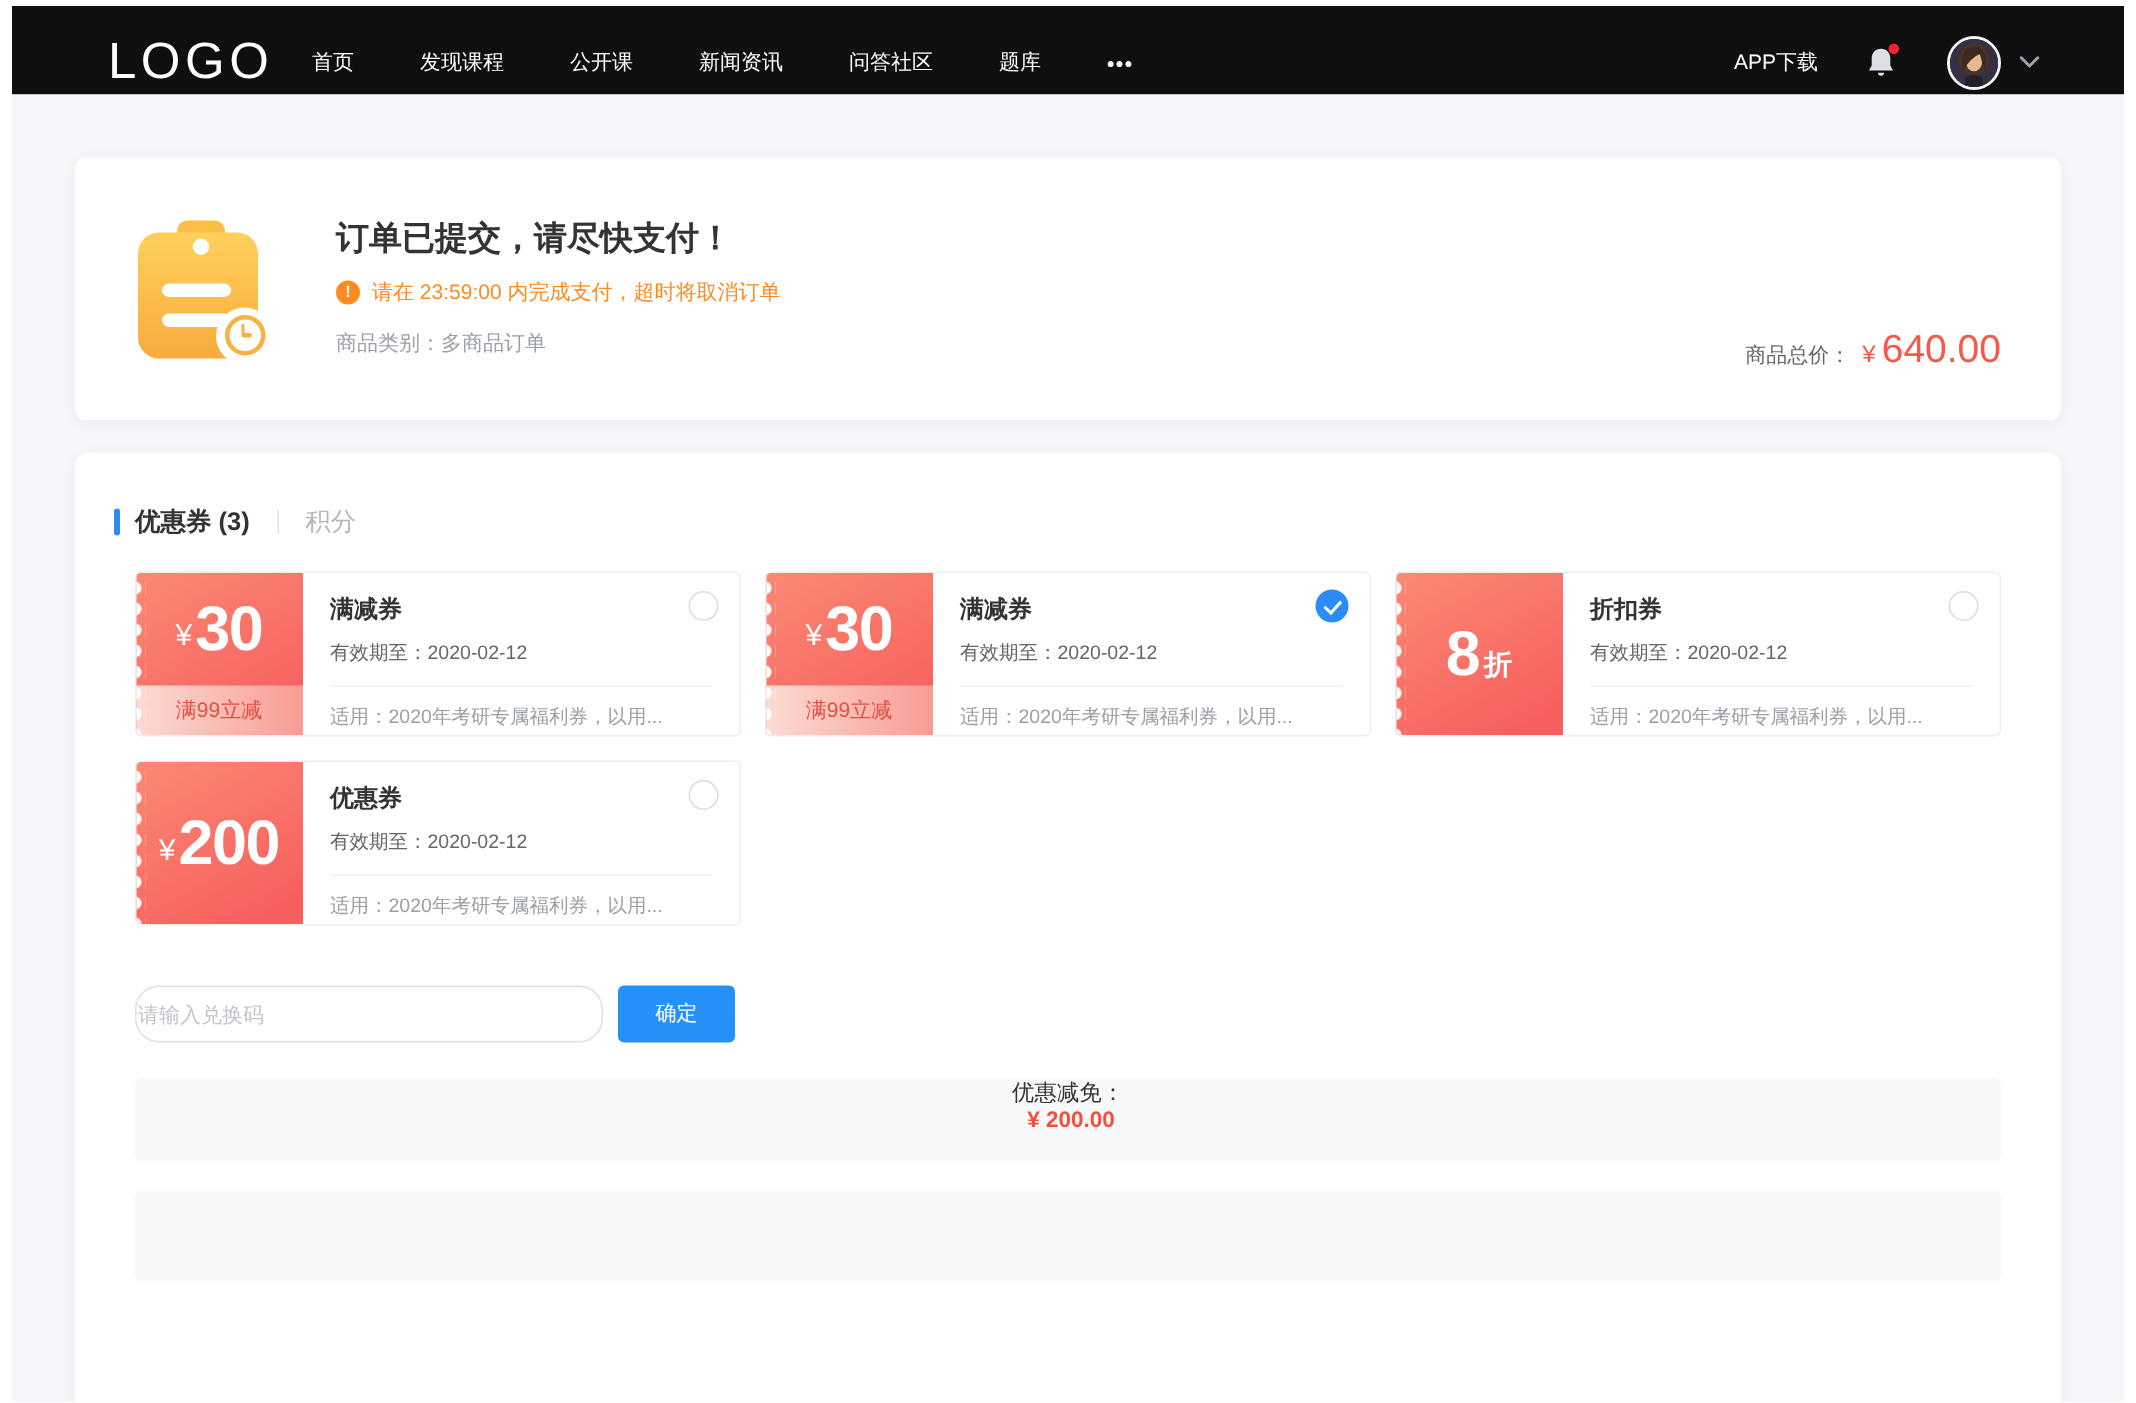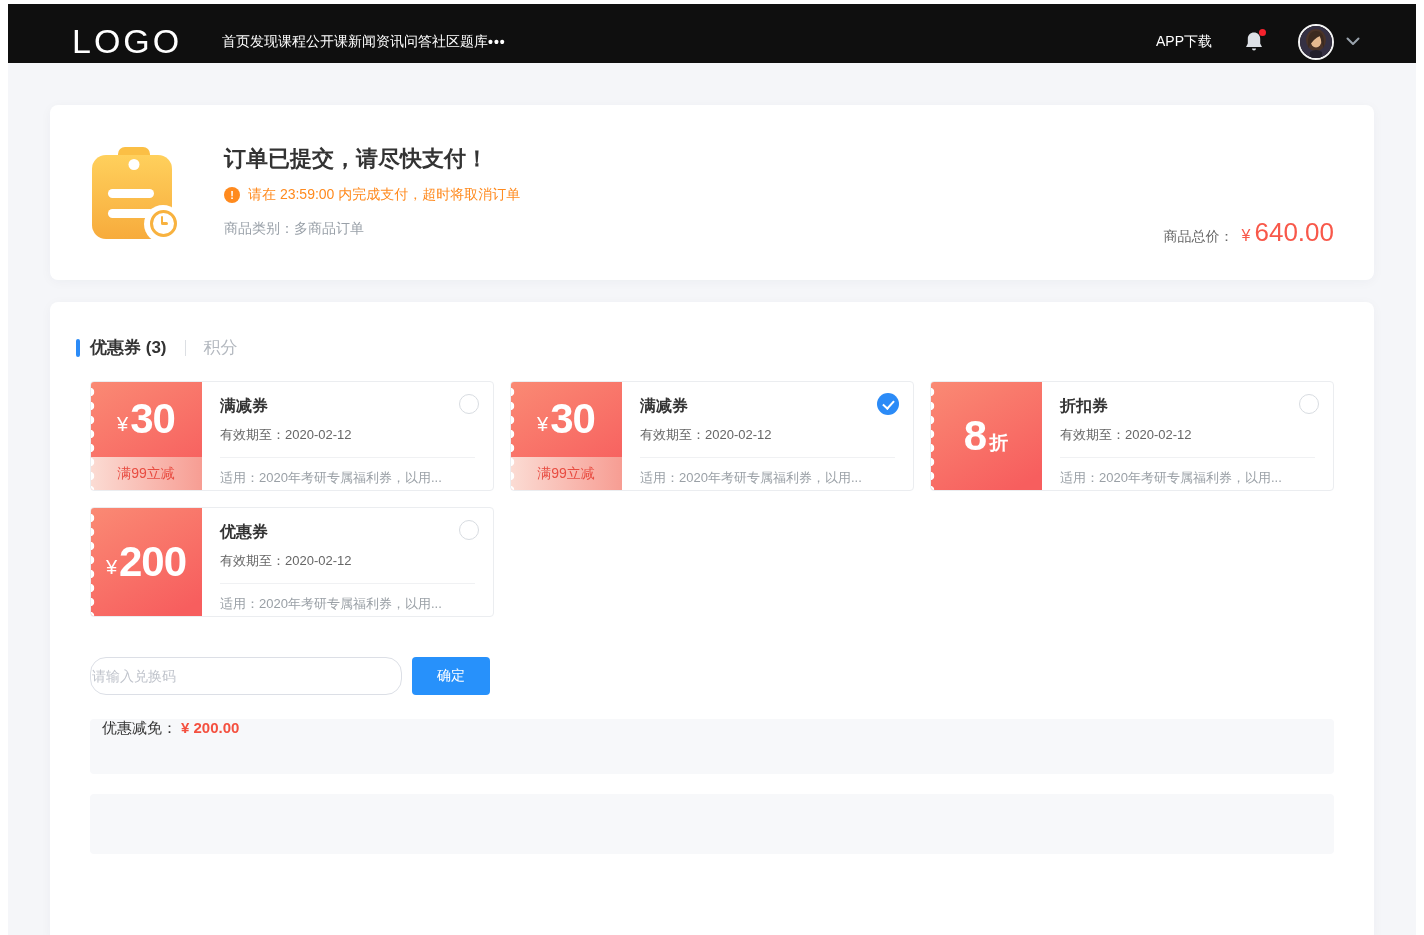--- a/index.html
+++ b/index.html
@@ -8,21 +8,21 @@
     background:#ffffff;
     font-family:"Liberation Sans","DejaVu Sans",sans-serif;
     padding:4px 8px 0;
   }
   
   .navbar {
     height:59px; background:#0f0f0f; display:flex; align-items:center;
     padding:16px 56px 0 64px; color:#fff;
   }
   .logo { font-size:34px; font-weight:300; letter-spacing:3px; color:#fff; width:104px; }
-  .nav-items { display:flex; align-items:center; margin-left:46px; }
+  .nav-items { display:flex; align-items:center; margin-left:32px; gap:44px; }
   .nav-item { font-size:14px; color:#fff; cursor:pointer; white-space:nowrap; }
   .nav-item.more { letter-spacing:1px; font-weight:bold; }
   .nav-right { margin-left:auto; display:flex; align-items:center; }
   .app-dl { font-size:14px; color:#fff; cursor:pointer; }
   .bell-wrap { position:relative; margin-left:32px; cursor:pointer; width:20px; height:22px; }
   .bell-dot { position:absolute; top:-2px; right:-2px; width:7px; height:7px; border-radius:50%; background:#f5222d; }
   .avatar {
     width:36px; height:36px; border-radius:50%; margin-left:34px; cursor:pointer;
     border:2px solid #f4f4f4; overflow:hidden; background:#2b252; position:relative;
   }
@@ -82,21 +82,21 @@
   .c-desc { font-size:13px; color:#9aa0a6; margin-top:11px; white-space:nowrap; overflow:hidden; }
   .c-radio { position:absolute; top:12px; right:14px; width:20px; height:20px; border:1px solid #d8dce1; border-radius:50%; background:#fff; }
   .c-radio.checked { background:#2b8bf7; border:none; width:22px; height:22px; top:11px; }
   .c-radio.checked::after { content:""; position:absolute; left:8px; top:5px; width:5px; height:9px; border:solid #fff; border-width:0 2.5px 2.5px 0; transform:rotate(42deg); }
 
   .redeem-row { display:flex; margin-top:40px; }
   .redeem-input { width:312px; height:38px; border:1px solid #dcdfe6; border-radius:16px; padding:0 1px; font-size:14px; color:#333; outline:none; font-family:inherit; }
   .redeem-input::placeholder { color:#c0c4cc; }
   .confirm-btn { width:78px; height:38px; margin-left:10px; background:#2791fb; color:#fff; border:none; border-radius:4px; font-size:14px; cursor:pointer; font-family:inherit; }
 
-  .discount-bar { margin-top:24px; height:55px; background:#f7f8fa; border-radius:4px; display:flex; align-items:flex-start; padding:0 12px; }
+  .discount-bar { margin-top:24px; height:55px; background:#f7f8fa; border-radius:4px; display:flex; align-items:center; padding:0 12px;flex-direction:column; }
   .d-label { font-size:15px; color:#333; }
   .d-value { font-size:15px; color:#f4503f; font-weight:bold; margin-left:4px; }
 
   .balance-title { margin-top:46px; }
   .balance-label { font-size:17px; font-weight:bold; color:#333; }
   .balance-input { display:block; margin-top:26px; width:312px; height:38px; border:1px solid #dcdfe6; border-radius:4px; padding:0 13px; font-size:14px; color:#333; outline:none; font-family:inherit; }
   .bottom-stub { margin-top:20px; height:60px; background:#f7f8fa; border-radius:4px; }
 </style>
 </head>
 <body>

